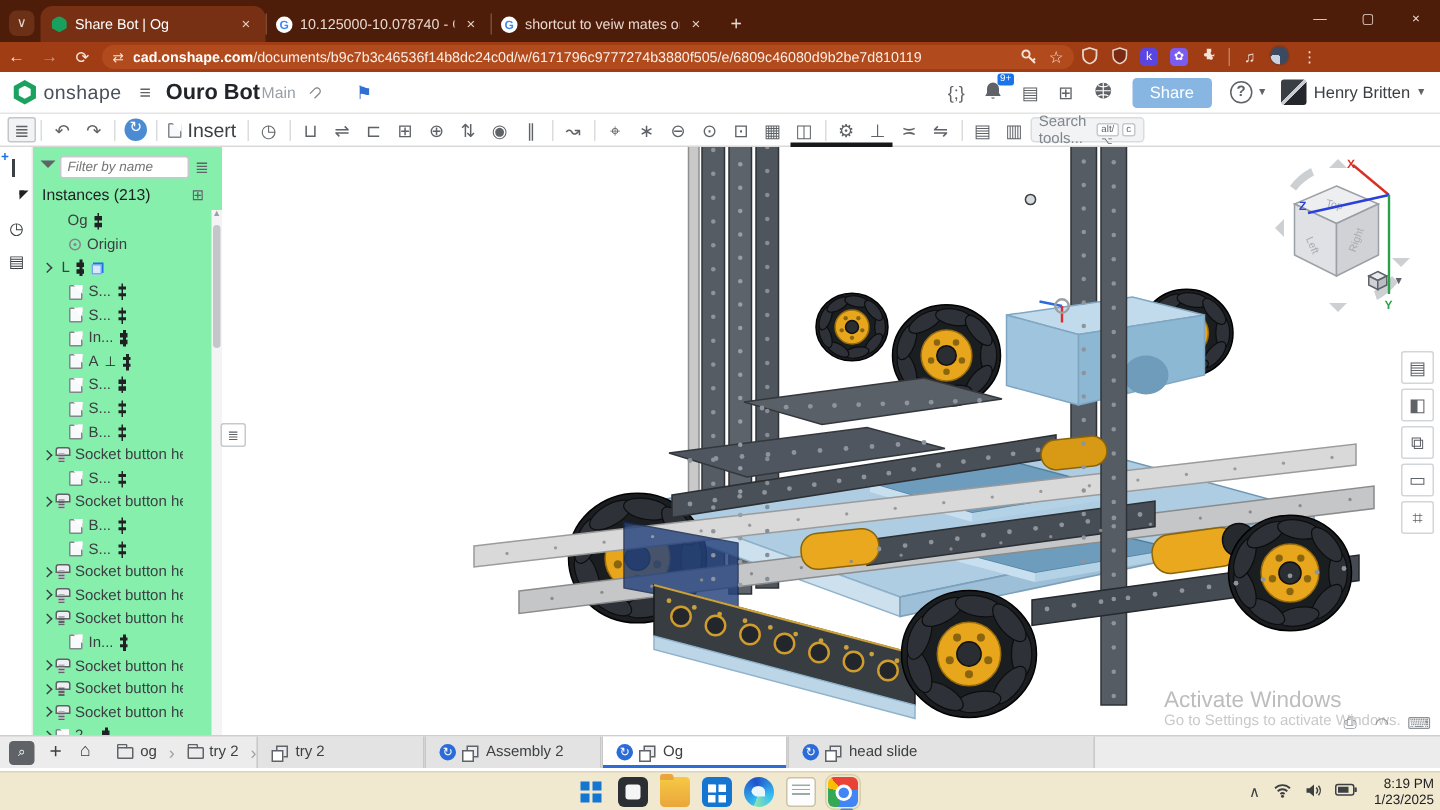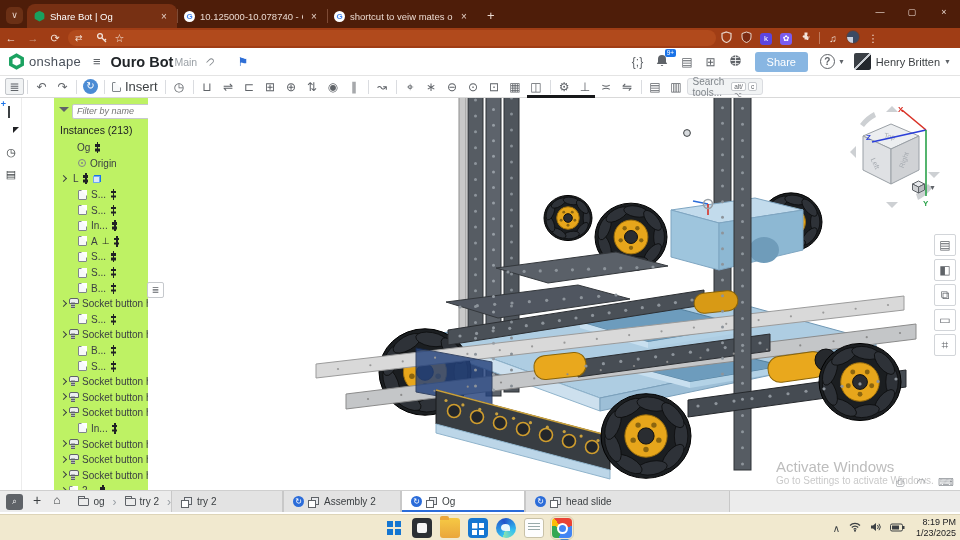--- a/index.html
+++ b/index.html
@@ -65,21 +65,21 @@
   #main { position:absolute; left:0; top:98px; width:960px; height:392px; background:#fff; }
   #lstrip { position:absolute; left:0; top:0; width:22px; height:392px; background:#fff; border-right:1px solid #ececec; }
   .lsic { position:absolute; left:4px; width:14px; height:14px; color:#3c4043; font-size:11px; text-align:center; }
   
   .ic-sliderplus { position:relative; }
   .ic-sliderplus::before { content:""; position:absolute; left:4px; top:0; width:1.8px; height:12px; background:#3c4043; }
   .ic-sliderplus::after { content:"+"; position:absolute; right:-2px; bottom:-3px; color:#1a73e8; font-size:9px; font-weight:bold; }
   .ic-comment { width:11px; height:8px; background:#202124; border-radius:2px; position:relative; margin-top:2px; }
   .ic-comment::after { content:""; position:absolute; left:2px; bottom:-3px; border:3px solid transparent; border-top-color:#202124; border-left-color:#202124; }
   
-  #lpanel { position:absolute; left:22px; top:0; width:126px; height:392px; background:#bef264;margin-left:32px; }
+  #lpanel { position:absolute; left:22px; top:0; width:126px; height:392px; background:#86efac; }
   #filterrow { position:absolute; left:2px; top:4px; width:122px; height:18px; display:flex; align-items:center; }
   .funnel { width:10px; height:10px; margin:0 3px; position:relative; }
   .funnel::before { content:""; position:absolute; left:0; top:1px; border:5px solid transparent; border-top:5px solid #5f6368; }
   #filterinput { width:86px; height:15px; border:1px solid #c6c9cd; border-radius:2px; font-size:9px; font-style:italic; color:#80868b; padding:0 4px; font-family:"Liberation Sans",sans-serif; }
   .listic { color:#5f6368; font-size:11px; margin-left:4px; }
   #instrow { position:absolute; left:6px; top:26px; width:116px; display:flex; align-items:center; }
   #instlabel { font-size:10.5px; color:#202124; }
   #instadd { margin-left:auto; margin-right:8px; color:#5f6368; font-size:10px; }
   #tree { position:absolute; left:0; top:42px; width:120px; height:350px; overflow:hidden; }
   .trow { display:flex; align-items:center; height:15.6px; padding-left:5px; white-space:nowrap; }
@@ -196,20 +196,21 @@
   <span>▢</span>
   <span>×</span>
 </div>
 
 <div id="urlbar">
   <span class="nav">←</span>
   <span class="nav dim">→</span>
   <span class="nav">⟳</span>
   <div id="urlpill">
     <span class="tune">⇄</span>
+    <span id="urltext"><b>cad.onshape.com</b><span>/documents/b9c7b3c46536f14b8dc24c0d/w/6171796c9777274b3880f505/e/6809c46080d9b2be7d810119</span></span>
     <svg class="pill-ic" width="12" height="12" viewBox="0 0 12 12">
         <circle cx="4" cy="4" r="2.4" fill="none" stroke="#f3e4da" stroke-width="1.3"></circle>
         <path d="M6 6 L10 10 M8.5 8.5 L10 7" stroke="#f3e4da" stroke-width="1.3" fill="none"></path>
       </svg>
     <span class="pill-ic" style="color:#f3e4da;font-size:11px">☆</span>
   </div>
   <span class="ext"><svg width="11" height="12" viewBox="0 0 11 12">
         <path d="M5.5 1 L10 2.5 V6 C10 9 8 10.7 5.5 11.5 C3 10.7 1 9 1 6 V2.5 Z" fill="none" stroke="#e8d5ca" stroke-width="1.2"></path>
       </svg></span>
   <span class="ext"><svg width="11" height="12" viewBox="0 0 11 12">

